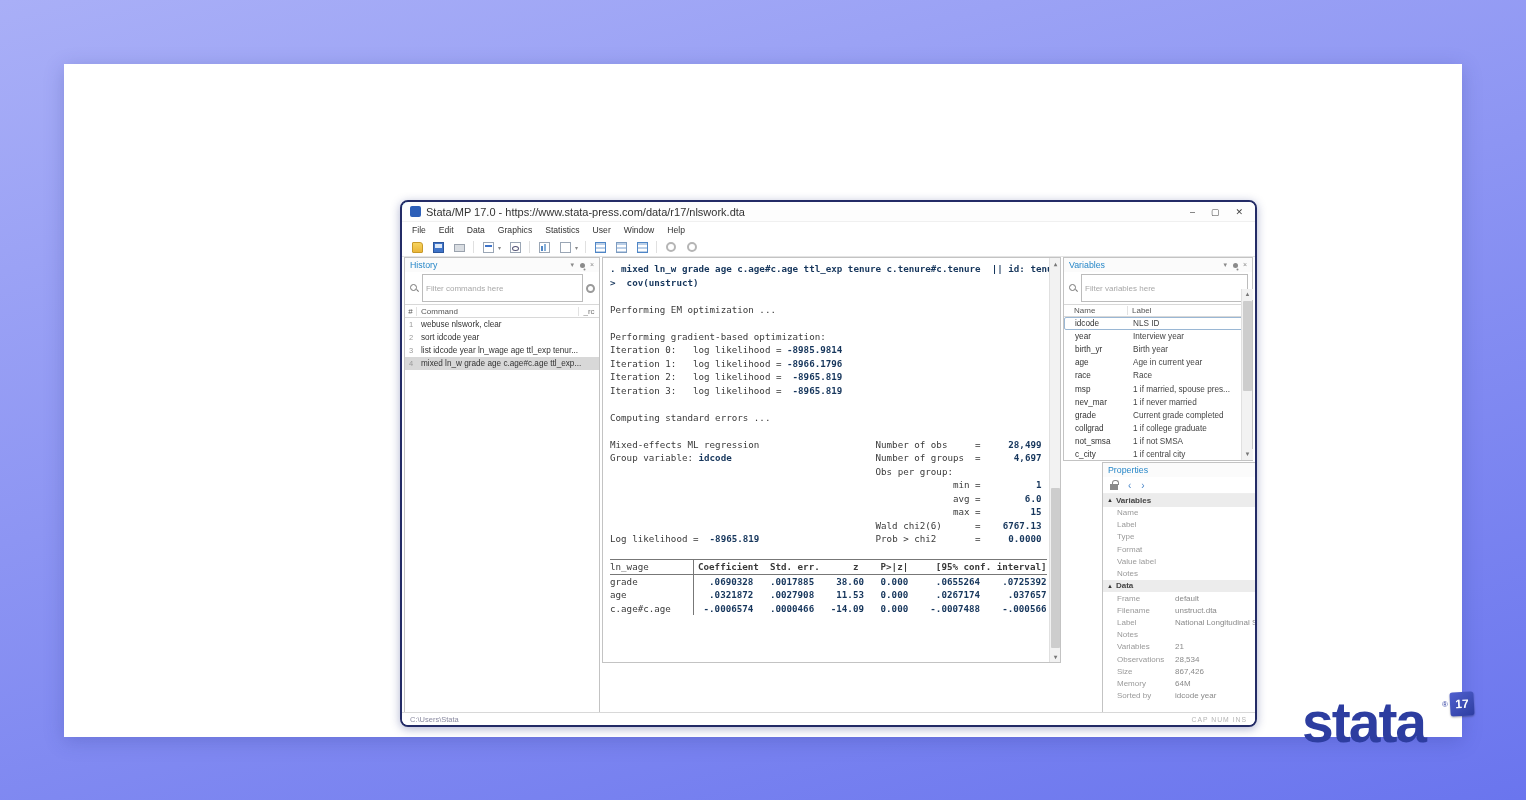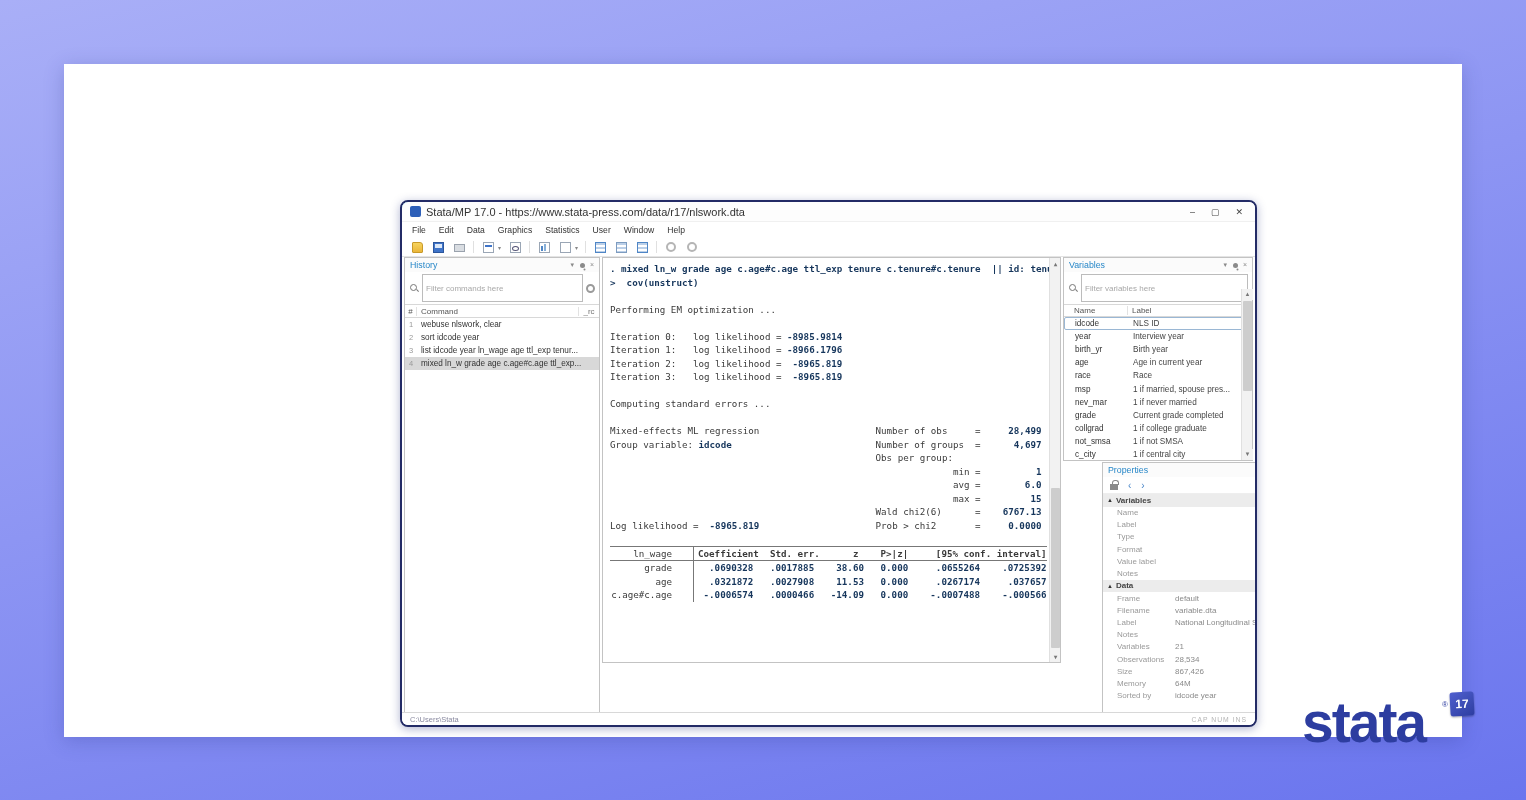--- a/index.html
+++ b/index.html
@@ -61,21 +61,21 @@
   .hrow .cmd { flex:1; padding-left:4px; white-space:nowrap; overflow:hidden;}
   .hrow.sel { background:#d8d8d8; }
 
   
   .results { left:200px; top:55px; width:459px; height:406px; border:1px solid #c3c3c3; background:#fff; overflow:hidden; padding:4px 0 0 7px;}
   .mono { font-family:"DejaVu Sans Mono",monospace; }
   .rline { white-space:pre; font-size:9.2px; line-height:13.5px; height:13.5px; color:#3a3a3a; }
   .rline b, .sval { color:#16365c; font-weight:bold; }
   .stable { width:437px; border-top:1px solid #777; margin-top:0;}
   .srow { display:flex; white-space:pre; font-size:9.2px; line-height:13.5px;}
-  .srow .svar { width:84px; text-align:right; padding-right:21px; border-right:1px solid #777; color:#3a3a3a;}
+  .srow .svar { width:84px; padding-right:5px; border-right:1px solid #777; color:#3a3a3a;}
   .srow .sstat { padding-left:4px; }
   .srow.head { border-bottom:1px solid #777; }
   .srow.head .sstat { color:#3a3a3a; font-weight:bold;}
   .vscroll { position:absolute; right:0; top:0; bottom:0; width:11px; background:#f2f2f2; border-left:1px solid #e0e0e0;}
   .vscroll .arr { position:absolute; left:0; width:11px; height:11px; font-size:6px; color:#777; text-align:center; line-height:11px; background:#f2f2f2;}
   .vscroll .thumb { position:absolute; left:1px; width:9px; background:#cdcdcd; border-radius:1px;}
 
   
   .command { left:200px; top:461px; width:459px; height:50px; border:1px solid #1879b5; background:#fff;}
   .cmdhead { height:13px; background:#1879b5; color:#fff; font-size:8px; display:flex; align-items:center; padding:0 5px;}
@@ -225,20 +225,21 @@
           <span class="cmd">mixed ln_w grade age c.age#c.age ttl_exp...</span>
         </div>
     </div>
 
     <div class="panel results mono">
       <div class="rline"><span></span><b>. mixed ln_w grade age c.age#c.age ttl_exp tenure c.tenure#c.tenure  || id: tenure</b><span></span><b></b></div>
       <div class="rline"><span></span><b>&gt;  cov(unstruct)</b><span></span><b></b></div>
       <div class="rline"><span></span></div>
       <div class="rline"><span>Performing EM optimization ...</span></div>
       <div class="rline"><span></span></div>
+      <div class="rline"><span>Performing gradient-based optimization: </span></div>
       <div class="rline"><span>Iteration 0:   log likelihood = </span><b>-8985.9814</b></div>
       <div class="rline"><span>Iteration 1:   log likelihood = </span><b>-8966.1796</b></div>
       <div class="rline"><span>Iteration 2:   log likelihood =  </span><b>-8965.819</b></div>
       <div class="rline"><span>Iteration 3:   log likelihood =  </span><b>-8965.819</b></div>
       <div class="rline"><span></span></div>
       <div class="rline"><span>Computing standard errors ...</span></div>
       <div class="rline"><span></span></div>
       <div class="rline"><span>Mixed-effects ML regression</span><b></b><span>                     Number of obs     =     </span><b>28,499</b></div>
       <div class="rline"><span>Group variable: </span><b>idcode</b><span>                          Number of groups  =      </span><b>4,697</b></div>
       <div class="rline"><span>                                                Obs per group:</span></div>
@@ -386,21 +387,21 @@
       <div class="sect">
           <span class="tri">▲</span>
           <span>Data</span>
         </div>
       <div class="prow">
           <span class="pk">Frame</span>
           <span class="pv">default</span>
         </div>
       <div class="prow">
           <span class="pk">Filename</span>
-          <span class="pv">variable.dta</span>
+          <span class="pv">unstruct.dta</span>
         </div>
       <div class="prow">
           <span class="pk">Label</span>
           <span class="pv">National Longitudinal Sur...</span>
         </div>
       <div class="prow">
           <span class="pk">Notes</span>
           <span class="pv"></span>
         </div>
       <div class="prow">

